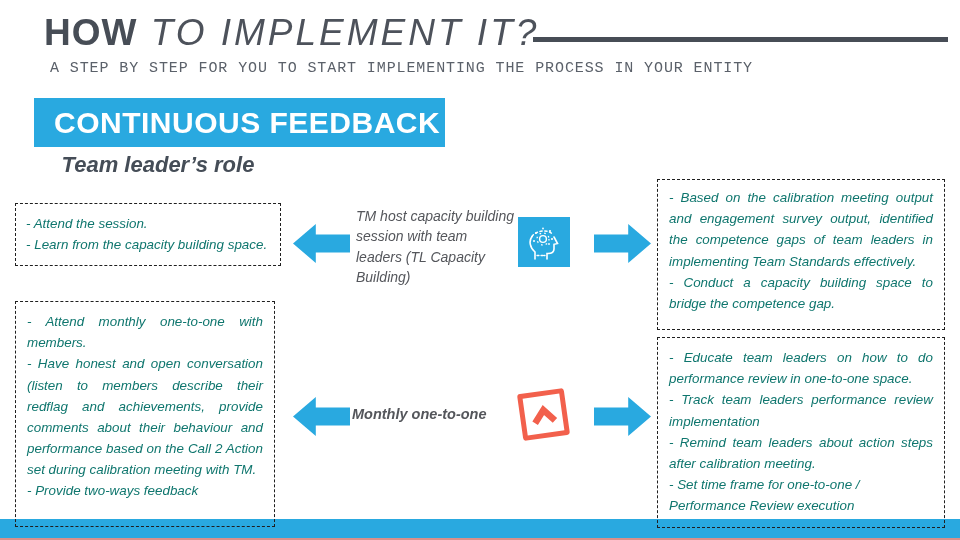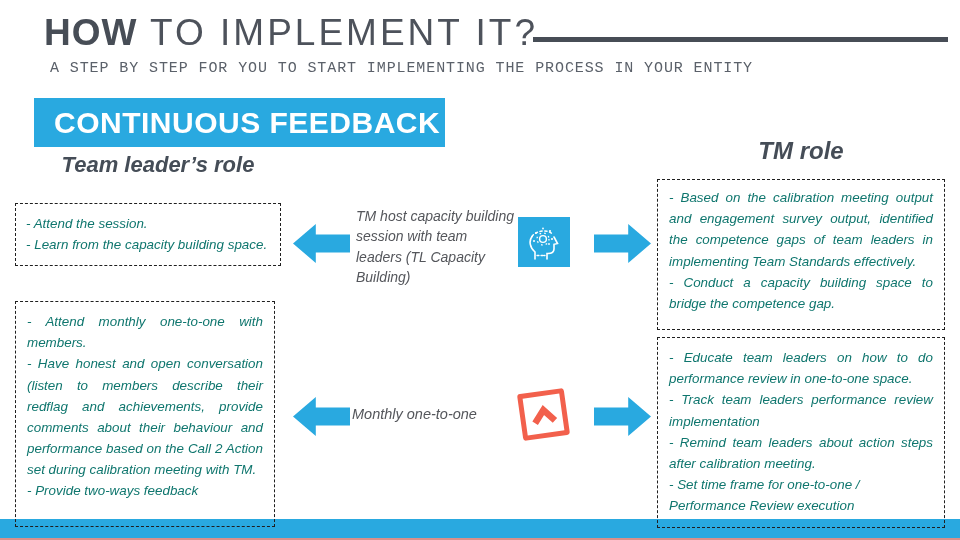--- a/index.html
+++ b/index.html
@@ -5,21 +5,21 @@
   * { margin:0; padding:0; box-sizing:border-box; }
   html,body { width:960px; height:540px; background:#ffffff; overflow:hidden; }
   body { font-family:"Liberation Sans", sans-serif; position:relative; }
 
   .slide { position:absolute; left:0; top:0; width:960px; height:540px; background:#fff; }
 
   
   .title { position:absolute; left:44px; top:12px; font-size:37px; color:#474d56;
            letter-spacing:1px; white-space:nowrap; }
   .title .bold { font-weight:800; }
-  .title .light { font-weight:400; letter-spacing:3px; color:#4d525b; }
+  .title .light { font-weight:400; letter-spacing:3px; color:#4d525b;font-style:italic; }
   .title-rule { position:absolute; left:533px; top:37px; width:415px; height:5px;
                 background:#474d56; }
   .subtitle { position:absolute; left:50px; top:60px; font-size:15px; font-weight:400;
               letter-spacing:0.9px; color:#5b616a; white-space:nowrap;font-family:Liberation Mono, monospace; }
 
   
   .banner { position:absolute; left:34px; top:98px; width:411px; height:49px;
             background:#29a9e0; display:flex; align-items:center; padding-left:20px; }
   .banner span { color:#ffffff; font-weight:800; font-size:30px; letter-spacing:0.5px;
                  white-space:nowrap; }
@@ -39,21 +39,21 @@
   .dbox.l2 { left:15px;  top:301px; width:260px; height:226px; padding:9px 11px;
              text-align:justify; }
   .dbox.r1 { left:657px; top:179px; width:288px; height:151px; padding:7px 11px;
              text-align:justify; }
   .dbox.r2 { left:657px; top:337px; width:288px; height:191px; padding:9px 11px;
              text-align:justify; }
 
   
   .center-label { position:absolute; font-style:italic; color:#54565b; text-align:left; }
   .center-label.top    { left:356px; top:206px; width:158px; font-size:14px; line-height:1.45; }
-  .center-label.bottom { left:352px; top:406px; width:158px; font-size:14.5px; }
+  .center-label.bottom { left:352px; top:406px; width:158px; font-size:14.5px;font-weight:bold; }
 
   
   .arrow { position:absolute; width:57px; height:39px; background:#29a9e0; }
   .arrow.dir-left  { clip-path:polygon(0% 50%, 40% 0%, 40% 27%, 100% 27%, 100% 73%, 40% 73%, 40% 100%); }
   .arrow.dir-right { clip-path:polygon(100% 50%, 60% 0%, 60% 27%, 0% 27%, 0% 73%, 60% 73%, 60% 100%); }
   .arrow.a-tl { left:293px; top:224px; }
   .arrow.a-tr { left:594px; top:224px; }
   .arrow.a-bl { left:293px; top:397px; }
   .arrow.a-br { left:594px; top:397px; }
 
@@ -79,21 +79,20 @@
     <span class="bold">HOW</span><span class="light"> TO IMPLEMENT IT?</span>
   </div>
   <div class="title-rule"></div>
   <div class="subtitle">A STEP BY STEP FOR YOU TO START IMPLEMENTING THE PROCESS IN YOUR ENTITY</div>
 
   <div class="banner">
     <span>CONTINUOUS FEEDBACK</span>
   </div>
 
   <div class="col-head left">Team leader’s role</div>
-  <div class="col-head right">TM role</div>
 
   <div class="dbox l1">
     <div class="box-text">- Attend the session.
 - Learn from the capacity building space.</div>
   </div>
 
   <div class="arrow dir-left a-tl"></div>
 
   <div class="center-label top">TM host capacity building session with team leaders (TL Capacity Building)</div>
 

